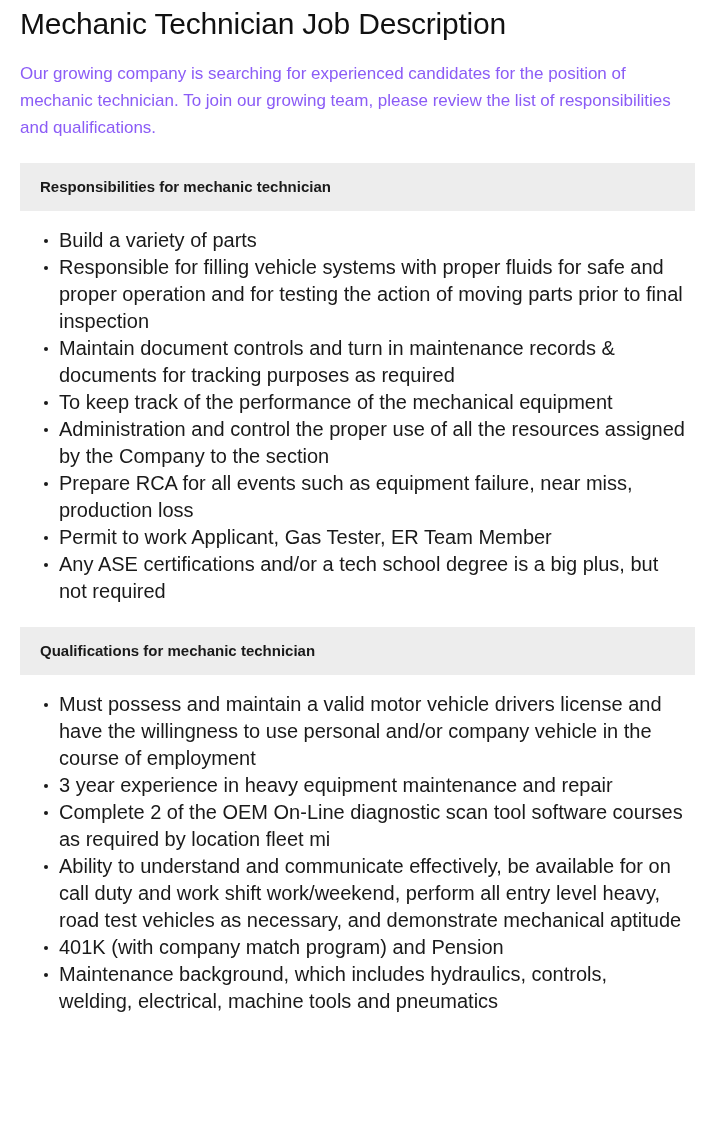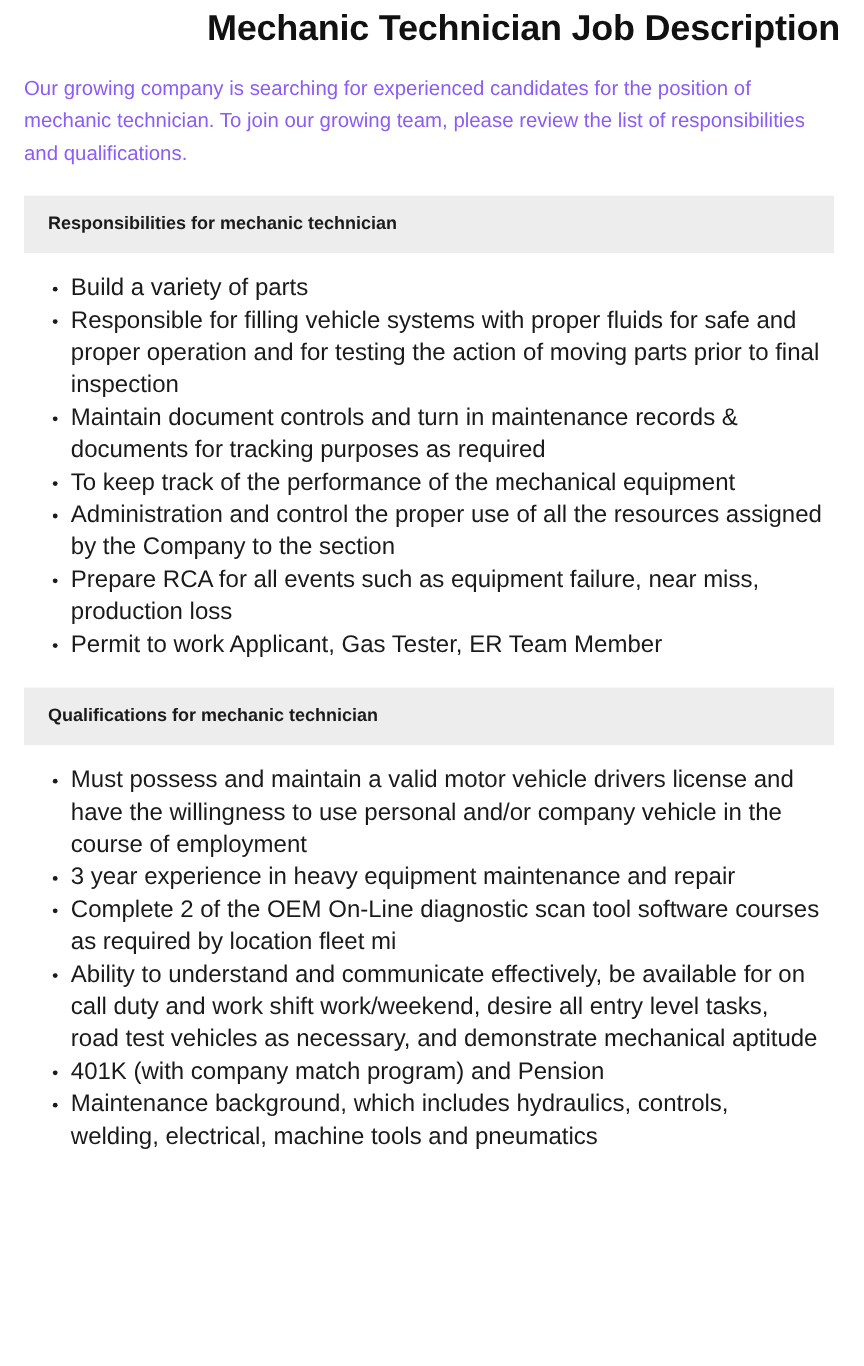--- a/index.html
+++ b/index.html
@@ -16,23 +16,23 @@
   }
   .page {
     position: relative;
     width: 720px;
     height: 1138px;
     box-sizing: border-box;
   }
   .doc-title {
     margin: 0;
     padding: 6px 20px 0 20px;
-    text-align: right;
+    text-align: left;
     font-size: 30px;
-    font-weight: bold;
+    font-weight: normal;
     line-height: 36px;
     letter-spacing: -0.2px;
     color: #111111;
   }
   .intro {
     margin: 0;
     padding: 18px 35px 0 20px;
     font-size: 17px;
     line-height: 27px;
     color: #8b5cf6;
@@ -93,30 +93,31 @@
       <span class="section-header-text">Responsibilities for mechanic technician</span>
     </div>
     <ul class="bullet-list">
       <li>Build a variety of parts</li>
       <li>Responsible for filling vehicle systems with proper fluids for safe and proper operation and for testing the action of moving parts prior to final inspection</li>
       <li>Maintain document controls and turn in maintenance records &amp; documents for tracking purposes as required</li>
       <li>To keep track of the performance of the mechanical equipment</li>
       <li>Administration and control the proper use of all the resources assigned by the Company to the section</li>
       <li>Prepare RCA for all events such as equipment failure, near miss, production loss</li>
       <li>Permit to work Applicant, Gas Tester, ER Team Member</li>
+      <li>Any ASE certifications and/or a tech school degree is a big plus, but not required</li>
     </ul>
   </div>
 
   <div class="section">
     <div class="section-header">
       <span class="section-header-text">Qualifications for mechanic technician</span>
     </div>
     <ul class="bullet-list">
       <li>Must possess and maintain a valid motor vehicle drivers license and have the willingness to use personal and/or company vehicle in the course of employment</li>
       <li>3 year experience in heavy equipment maintenance and repair</li>
       <li>Complete 2 of the OEM On-Line diagnostic scan tool software courses as required by location fleet mi</li>
-      <li>Ability to understand and communicate effectively, be available for on call duty and work shift work/weekend, desire all entry level tasks, road test vehicles as necessary, and demonstrate mechanical aptitude</li>
+      <li>Ability to understand and communicate effectively, be available for on call duty and work shift work/weekend, perform all entry level heavy, road test vehicles as necessary, and demonstrate mechanical aptitude</li>
       <li>401K (with company match program) and Pension</li>
       <li>Maintenance background, which includes hydraulics, controls, welding, electrical, machine tools and pneumatics</li>
     </ul>
   </div>
 
 </div>
 
 </body></html>

